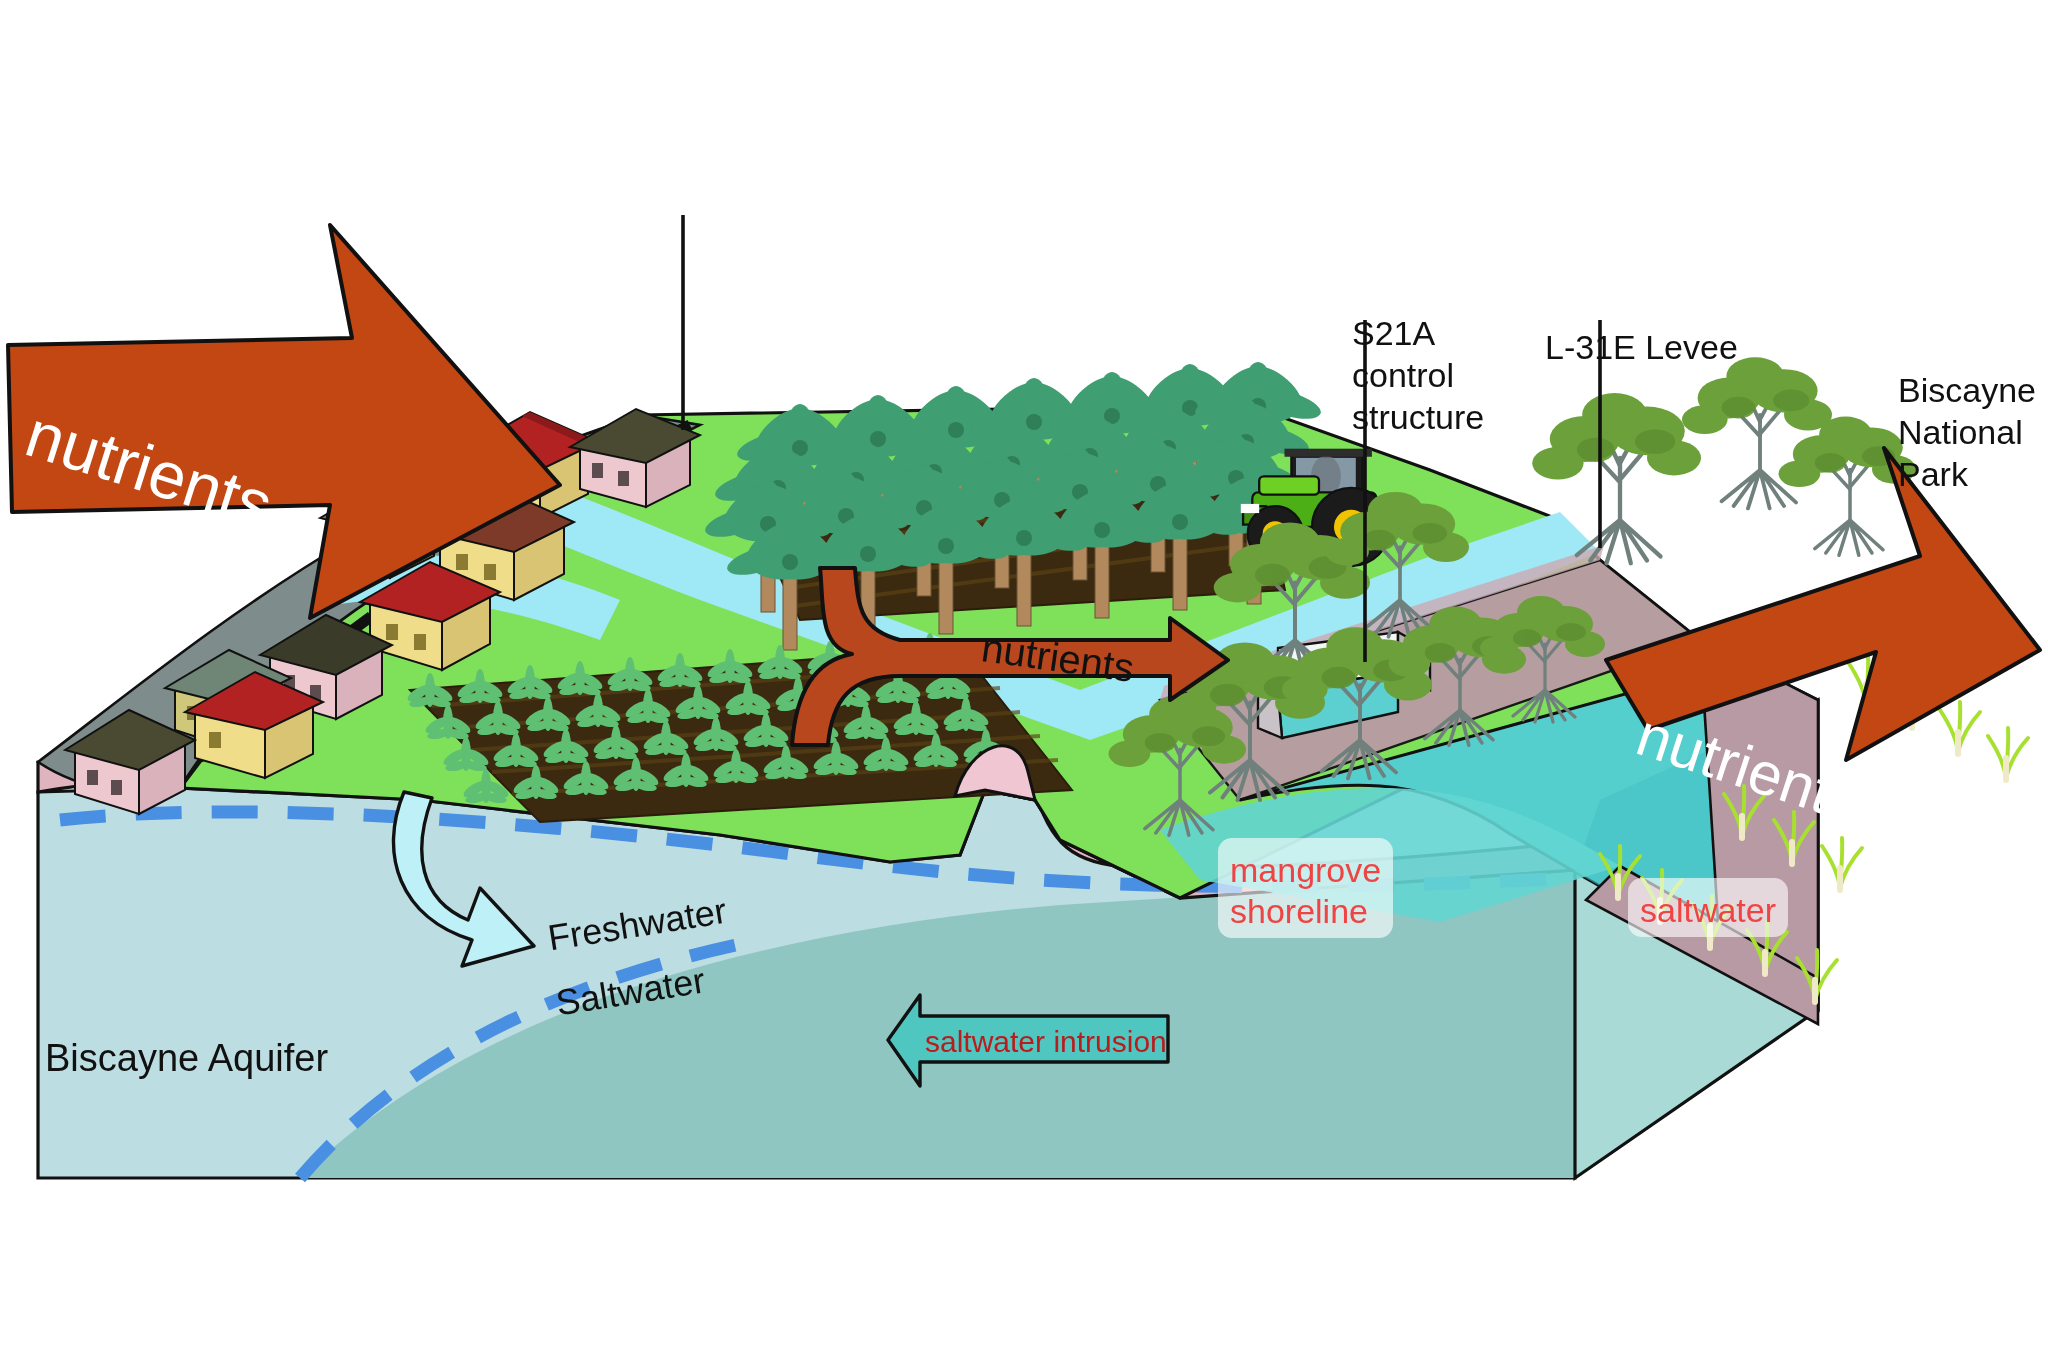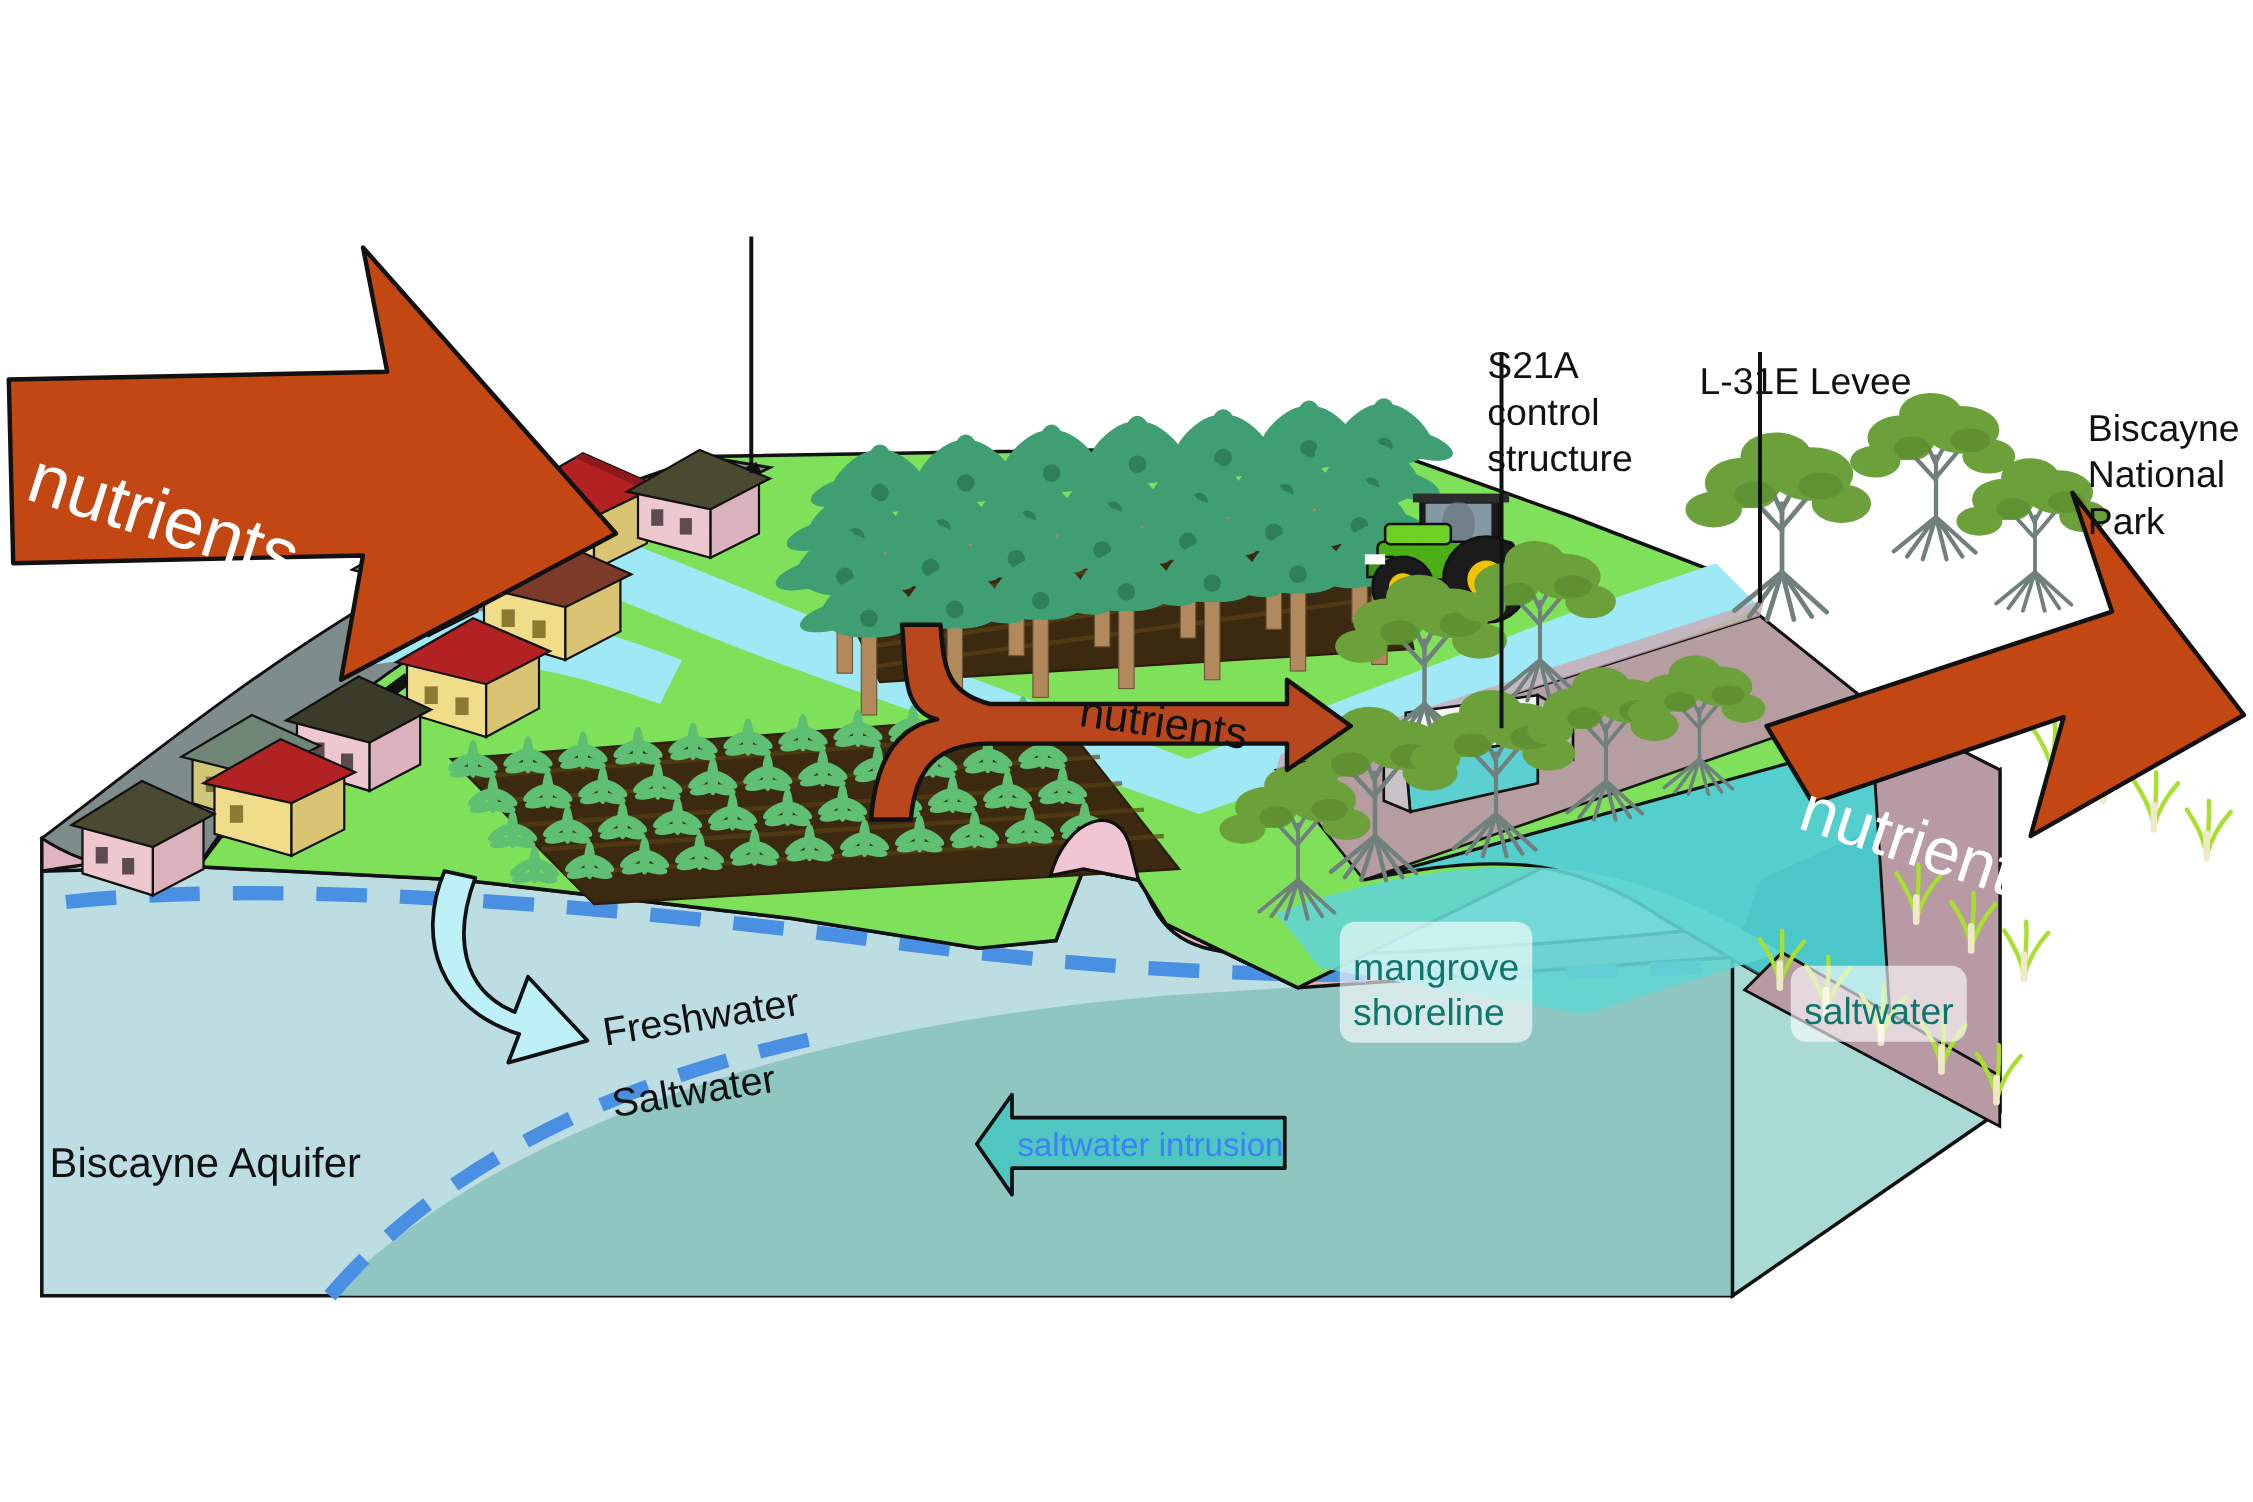--- a/index.html
+++ b/index.html
@@ -33,24 +33,24 @@
     font-size: 34px;
     line-height: 1.23;
     white-space: pre;
     letter-spacing: 0px;
   }
   .chip {
     position: absolute;
     font-family: "Liberation Sans", sans-serif;
     font-size: 34px;
     line-height: 1.2;
-    color: #0f766e;
+    color: #ef4444;
     background: rgba(255,255,255,0.62);
     border-radius: 14px;
-    padding: 22px 12px 6px 12px;
+    padding: 12px 12px 6px 12px;
     white-space: pre;
   }
   .arrow-text {
     position: absolute;
     font-family: "Liberation Sans", sans-serif;
     color: #ffffff;
     white-space: pre;
     pointer-events: none;
   }
   .arrow-text-dark {
@@ -78,21 +78,21 @@
     left: 985px;
     top: 625px;
     font-size: 40px;
     transform: rotate(8deg);
     transform-origin: left top;
   }
   #saltwater-intrusion-text {
     left: 925px;
     top: 1025px;
     font-size: 30px;
-    color: #3b82f6;
+    color: #b91c1c;
   }
   #freshwater-text {
     left: 545px;
     top: 917px;
     font-size: 36px;
     transform: rotate(-9deg);
     transform-origin: left top;
   }
   #saltwater-text {
     left: 553px;

